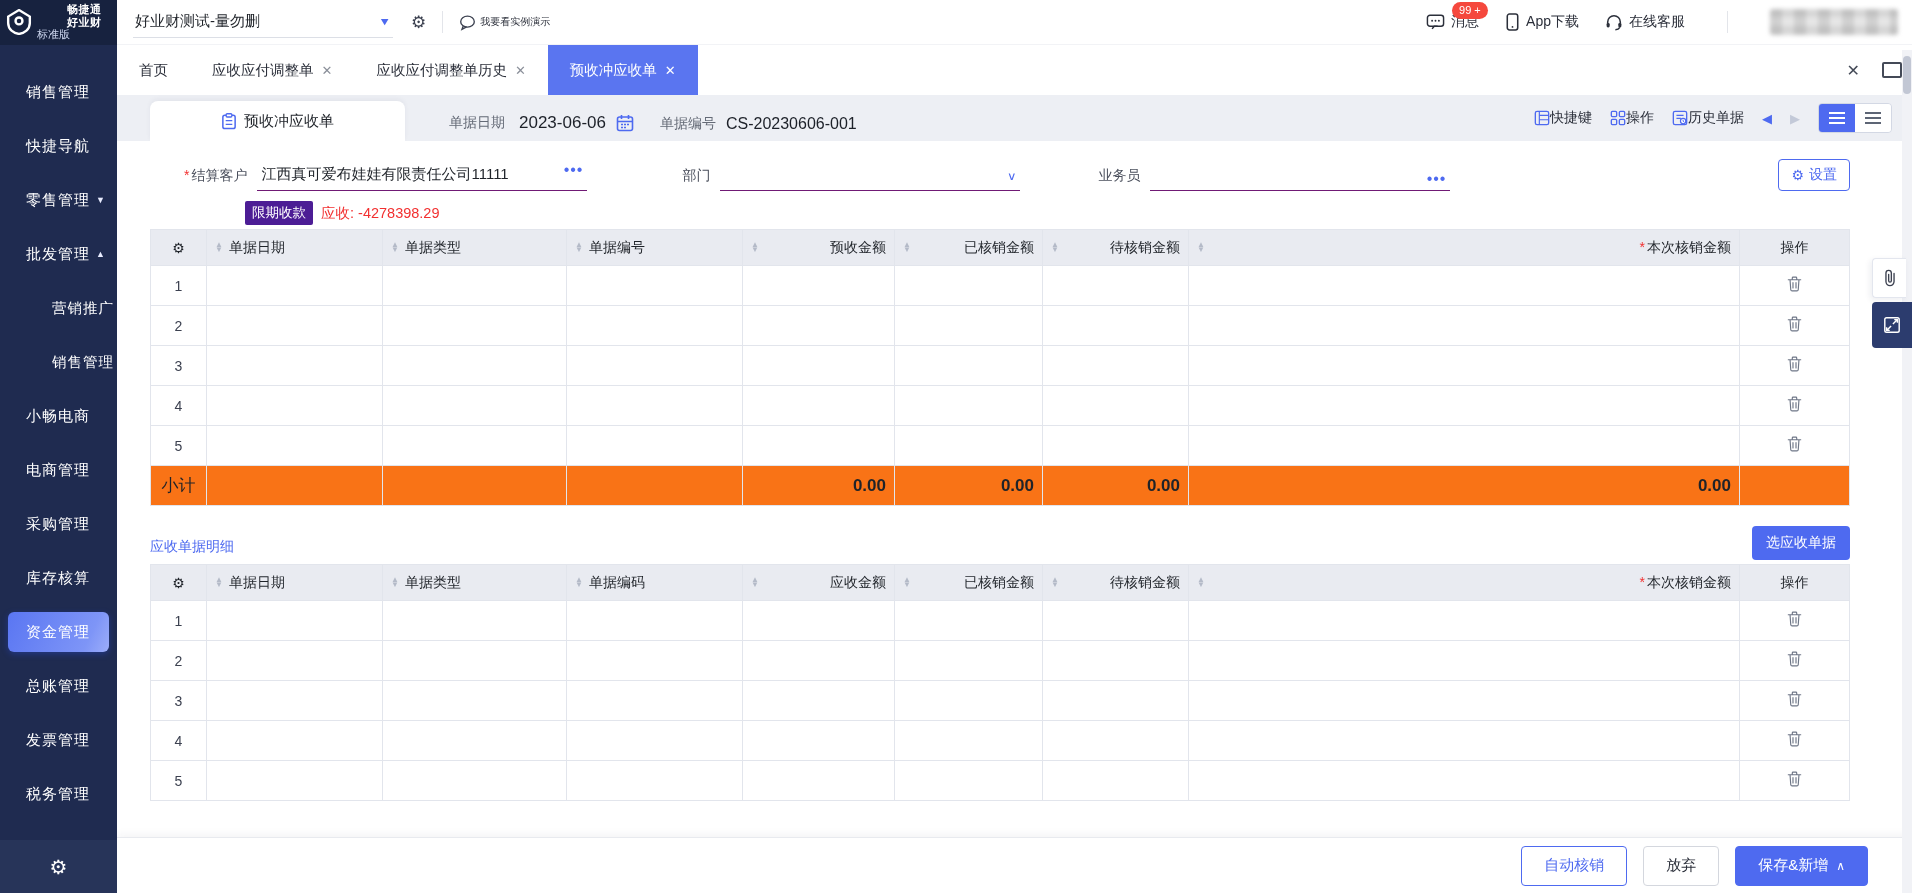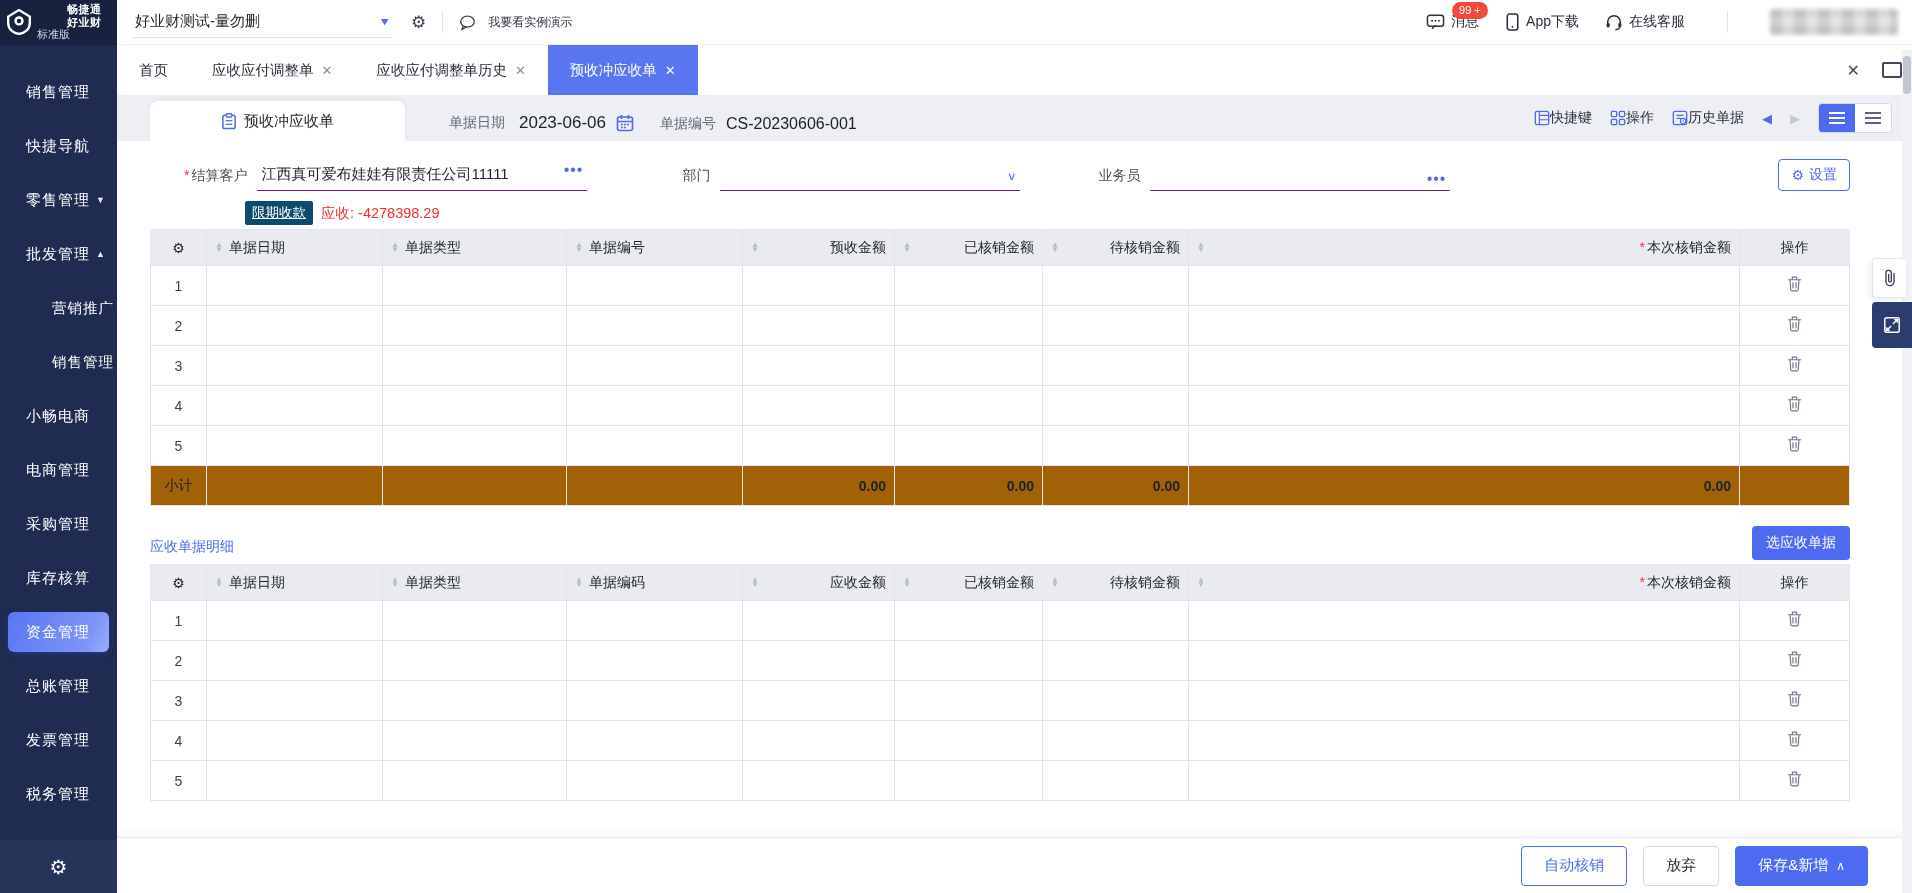--- a/index.html
+++ b/index.html
@@ -12,21 +12,21 @@
   .logo-block { width:117px; height:45px; background:#17223f; color:#fff; flex:0 0 117px; display:flex; align-items:center; padding:4px 6px; gap:5px; }
   .logo-mark { width:26px; height:26px; flex:0 0 26px; }
   .logo-texts { display:flex; flex-direction:column; line-height:1.15; }
   .logo-name { font-size:11px; font-weight:bold; letter-spacing:.5px;margin-left:30px; }
   .logo-edition { font-size:11px; color:#cdd6ee; }
   .acct { display:flex; align-items:center; margin-left:16px; width:260px; border-bottom:1px solid #dcdfe6; padding:6px 2px; cursor:pointer; }
   .acct-name { font-size:15px; color:#1f2329; flex:1; }
   .chev-down { color:#4e6af0; font-size:13px; transform:scaleY(.8); }
   .top-ico { font-size:17px; color:#3c4150; margin-left:18px; cursor:pointer; }
   .top-divider { width:1px; height:22px; background:#e3e5ea; margin:0 16px; }
-  .top-link { display:flex; align-items:center; gap:12px; color:#2b2f3a; font-size:12px; cursor:pointer; }
+  .top-link { display:flex; align-items:center; gap:4px; color:#2b2f3a; font-size:10px; cursor:pointer; }
   .top-right { margin-left:auto; display:flex; align-items:center; gap:26px; padding-right:14px; }
   .top-item { position:relative; display:flex; align-items:center; gap:6px; color:#2b2f3a; cursor:pointer; }
   .badge { position:absolute; top:-11px; left:26px; background:#f5483d; color:#fff; font-size:11px; line-height:1; padding:3px 7px; border-radius:9px; white-space:nowrap; }
   .user-blur { width:128px; height:26px; border-radius:3px; filter:blur(2px);
     background:repeating-linear-gradient(90deg,#d8d8d8 0 12px,#efefef 12px 24px),repeating-linear-gradient(0deg,#e5e5e5 0 9px,#f6f6f6 9px 18px); background-blend-mode:multiply; }
 
   
   .sidebar { position:absolute; top:45px; left:0; bottom:0; width:117px; background:#1f2b50; z-index:25; overflow:hidden; }
   .nav { padding-top:20px; }
   .nav-item { height:54px; display:flex; align-items:center; color:#fff; font-size:15px; padding-left:26px; cursor:pointer; letter-spacing:1px; }
@@ -76,42 +76,42 @@
   .req { color:#f23030; margin-right:2px; }
   .f-value { border-bottom:1px solid #701a75; display:flex; align-items:flex-start; padding:2px 4px 6px 4px; font-size:15px; color:#1f2329; }
   .f-value .fill { flex:1; }
   .dots { color:#4e6af0; font-size:16px; letter-spacing:1px; cursor:pointer; line-height:.6; }
   .fchev { color:#4e6af0; font-size:13px; cursor:pointer; transform:scaleY(.85); }
   .w-cust { width:330px; } .w-dept { width:300px; } .w-sale { width:300px; }
   .gap1 { width:95px; } .gap2 { width:78px; }
   .settings-btn { margin-left:auto; display:flex; align-items:center; gap:5px; border:1px solid #4e6af0; color:#4e6af0; background:#fff; border-radius:4px; padding:6px 12px; font-size:14px; cursor:pointer; }
 
   .warn-row { display:flex; align-items:center; gap:8px; margin:10px 0 0 95px; height:24px; }
-  .warn-badge { background:#0c4a6e; color:#fff; font-size:13.5px; padding:3px 7px; border-radius:2px;text-decoration:underline; }
+  .warn-badge { background:#4c1d95; color:#fff; font-size:13.5px; padding:3px 7px; border-radius:2px; }
   .warn-text { color:#f23030; font-size:14.5px; }
 
   .sec-row { display:flex; align-items:flex-end; justify-content:space-between; margin-top:6px; height:40px; }
   .sec-link { color:#4e6af0; font-size:14px; cursor:pointer; padding-bottom:4px; }
   .sel-btn { background:#4e6af0; color:#fff; border:none; border-radius:4px; padding:8px 14px; font-size:14px; cursor:pointer; }
 
   table.grid { width:100%; border-collapse:collapse; table-layout:fixed; margin-top:4px; }
   .grid th, .grid td { border:1px solid #e2e5ec; }
   .grid thead th { background:#e9ebf1; height:36px; font-weight:normal; font-size:14px; color:#1f2329; padding:0 8px; }
   .grid tbody td { height:40px; background:#fff; padding:0 8px; }
   .th-flex { display:flex; align-items:center; gap:6px; }
   .th-flex.right .lbl { margin-left:auto; }
   .th-center { text-align:center; }
   .sort { display:flex; flex-direction:column; line-height:.6; }
   .sort i { font-style:normal; font-size:8px; color:#b4bac8; }
   .gear-th { text-align:center; color:#565d6d; font-size:15px; }
   .rownum { text-align:center; color:#3c4150; font-size:14px; }
   .op-cell { text-align:center; }
   .trash-btn { background:none; border:none; cursor:pointer; padding:2px; }
   .trash-btn svg { width:15px; height:16px; }
-  tr.subtotal td { background:#a16207; font-size:14px; color:#1f2329; }
+  tr.subtotal td { background:#f97316; font-size:17px; color:#1f2329; }
   tr.subtotal .amt { text-align:right; font-weight:bold; }
   .amt { text-align:right;margin-top:24px; }
 
   .footer { flex:0 0 56px; background:#fff; border-top:1px solid #e8eaef; box-shadow:0 -3px 8px rgba(30,40,80,.05); display:flex; align-items:center; justify-content:flex-end; gap:16px; padding-right:44px; z-index:10; }
   .btn { height:40px; border-radius:4px; font-size:15px; cursor:pointer; padding:0 22px; }
   .btn-outline-blue { background:#fff; border:1px solid #4e6af0; color:#4e6af0; }
   .btn-outline-gray { background:#fff; border:1px solid #d4d7de; color:#2b2f3a; }
   .btn-solid { background:#4e6af0; border:1px solid #4e6af0; color:#fff; display:flex; align-items:center; gap:8px; }
   .btn-solid .chev { font-size:12px; }
 

